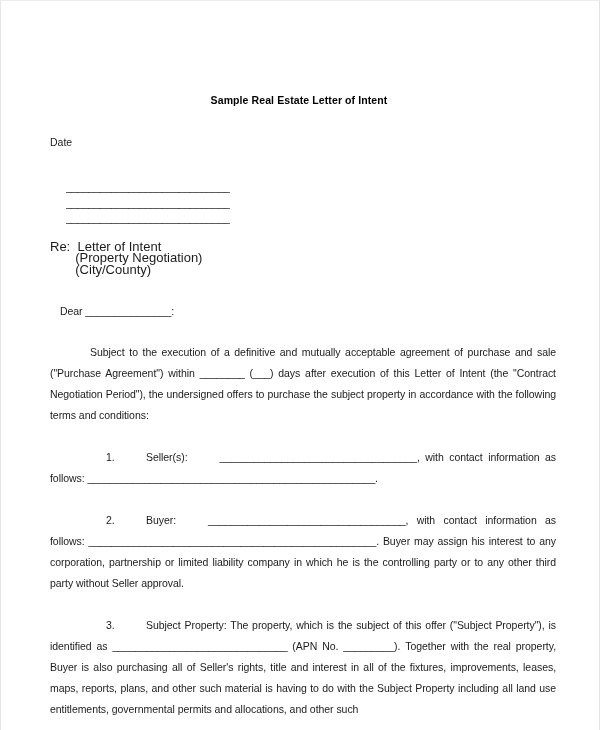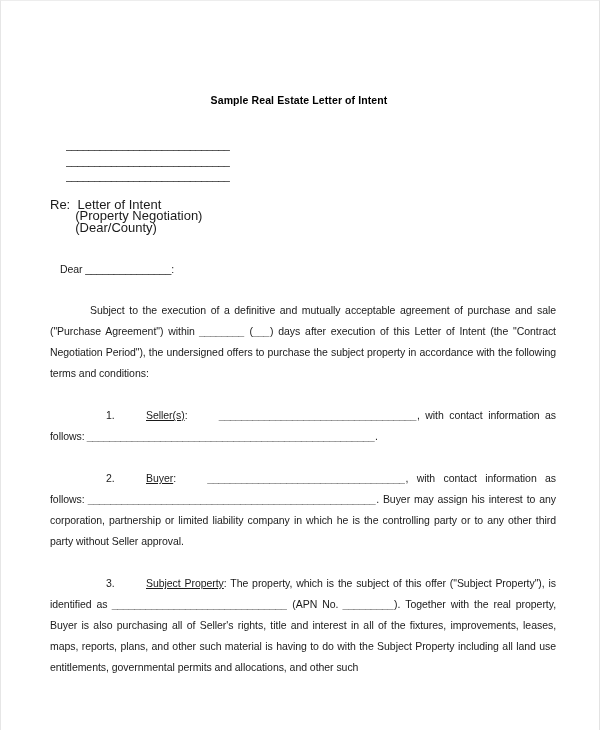--- a/index.html
+++ b/index.html
@@ -89,50 +89,49 @@
   }
   p.par-item {
     padding-top: 21px;
   }
   .num {
     display: inline-block;
     width: 40px;
     margin-left: 56px;
   }
   .term {
-    text-decoration: underline;
   }
   .term-gap {
     display: inline-block;
     width: 32px;
   }
   .fill {
     letter-spacing: -0.2px;
-    font-style: italic;
   }
 </style>
 </head>
 <body>
 
 <div id="page">
   <div id="sheet">
 
     <div class="doc-title">Sample Real Estate Letter of Intent</div>
 
+    <div class="label-date">Date</div>
 
     <div class="rule-block">
       <div class="rule-line">_____________________________</div>
       <div class="rule-line">_____________________________</div>
       <div class="rule-line">_____________________________</div>
     </div>
 
     <div class="re-block">
       <div class="re-line">Re:  Letter of Intent</div>
       <div class="re-line">       (Property Negotiation)</div>
-      <div class="re-line">       (Dear/County)</div>
+      <div class="re-line">       (City/County)</div>
     </div>
 
     <div class="salutation">Dear _______________:</div>
 
     <p class="body-par par-intro">
       <span>Subject to the execution of a definitive and mutually acceptable agreement of purchase and sale ("Purchase Agreement") within </span><span class="fill">________</span><span> (</span><span class="fill">___</span><span>) days after execution of this Letter of Intent (the "Contract Negotiation Period"), the undersigned offers to purchase the subject property in accordance with the following terms and conditions:</span>
     </p>
 
     <p class="body-par par-item">
       <span class="num">1.</span><span class="term">Seller(s)</span><span>:</span><span class="term-gap"></span><span class="fill">___________________________________</span><span>, with contact information as follows: </span><span class="fill">___________________________________________________</span><span>.</span>

